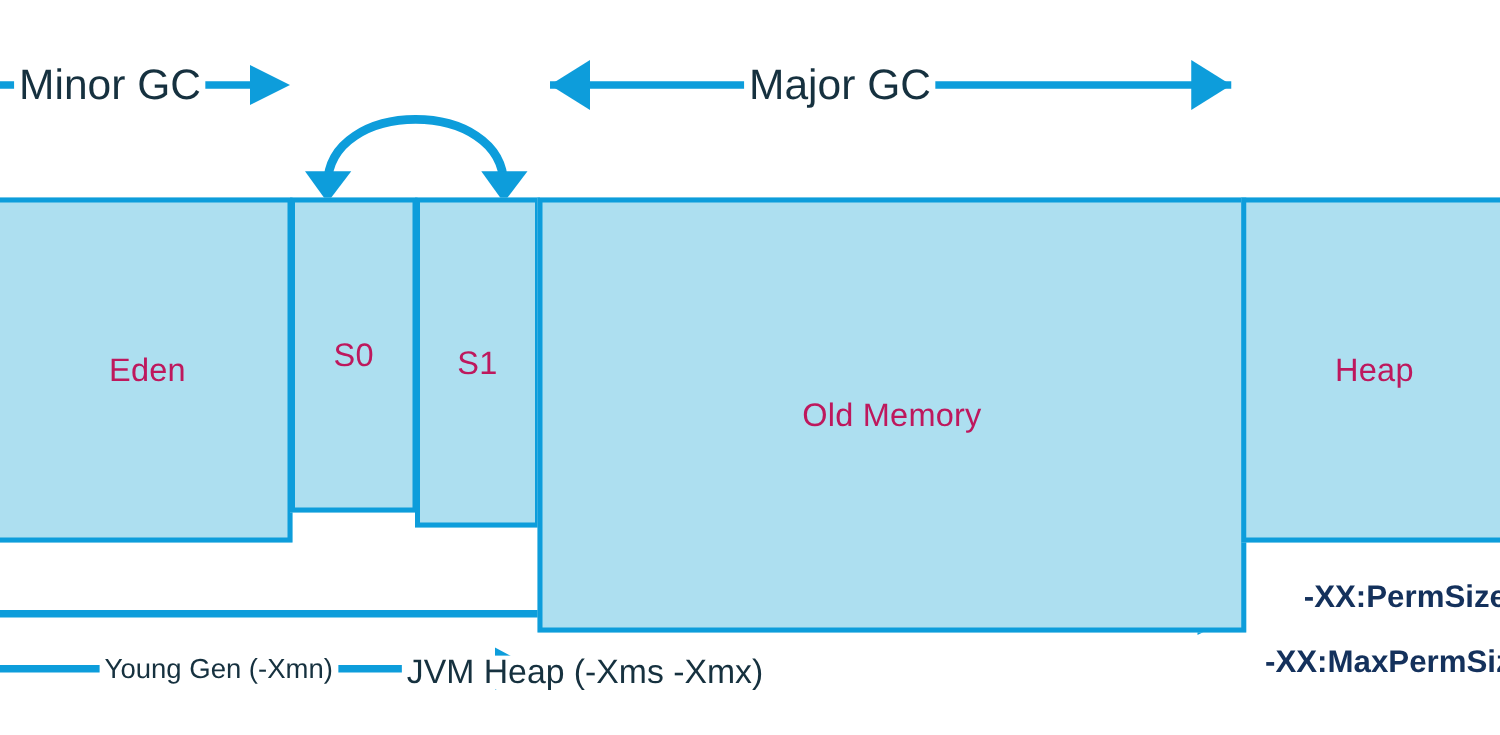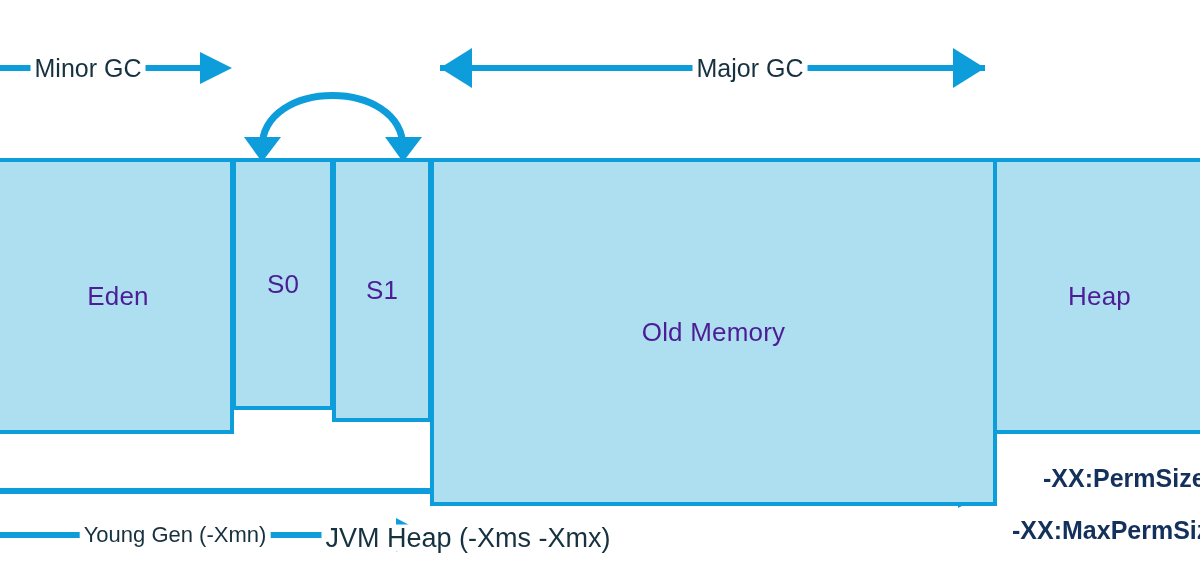--- a/index.html
+++ b/index.html
@@ -33,29 +33,29 @@
     position: absolute;
     box-sizing: border-box;
     background: #ADDFF0;
     border: 4px solid #0D9DDB;
     display: flex;
     align-items: center;
     justify-content: center;
   }
   .seg-label {
     font-size: 26px;
-    color: #4c1d95;
+    color: #be185d;
     letter-spacing: 0.2px;
     white-space: nowrap;
   }
 
   
   .arrow-label {
     position: absolute;
-    font-size: 25px;
+    font-size: 34px;
     color: #16313F;
     white-space: nowrap;
     background: #ffffff;
     padding: 0 4px;
     line-height: 1;
     transform: translate(-50%, -50%);
   }
   .perm-flag {
     position: absolute;
     font-size: 25px;
@@ -116,21 +116,21 @@
   <div class="seg" style="left:430px; top:158px; width:567px; height:348px;">
     <span class="seg-label">Old Memory</span>
   </div>
 
   <div class="seg" style="left:993px; top:158px; width:213px; height:276px;">
     <span class="seg-label">Heap</span>
   </div>
 
   <span class="arrow-label" style="left:88px; top:68px;">Minor GC</span>
 
-  <span class="arrow-label" style="left:750px; top:68px;">Major GC</span>
+  <span class="arrow-label" style="left:672px; top:68px;">Major GC</span>
 
   <span class="arrow-label" style="left:468px; top:491px; font-size:27px;margin-top:47px;">JVM Heap (-Xms -Xmx)</span>
 
   <span class="arrow-label" style="left:175px; top:535px; font-size:22px;">Young Gen (-Xmn)</span>
 
   <span class="perm-flag" style="left:1043px; top:478px;">-XX:PermSize</span>
 
   <span class="perm-flag" style="left:1012px; top:530px;">-XX:MaxPermSize</span>
 
 </div>

